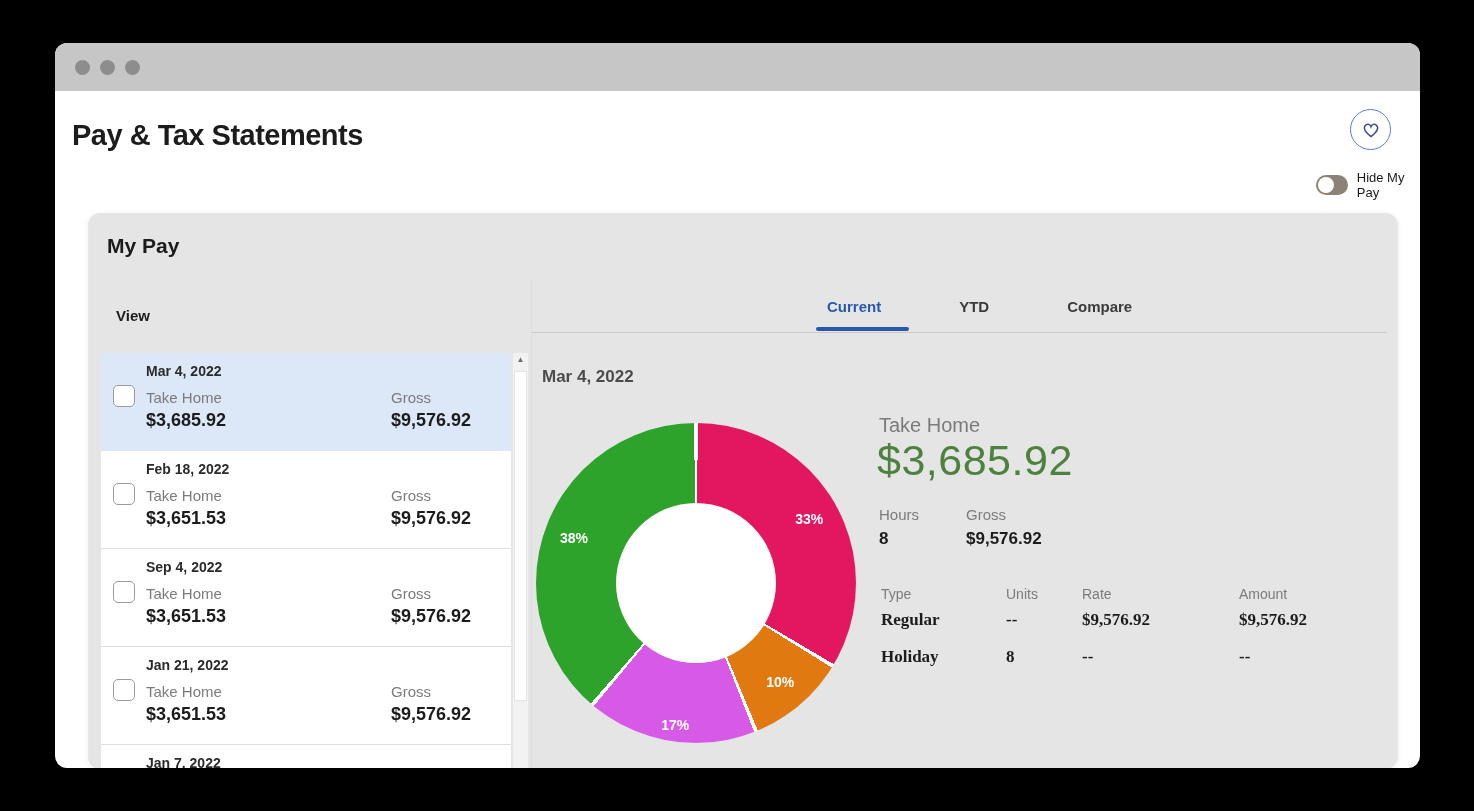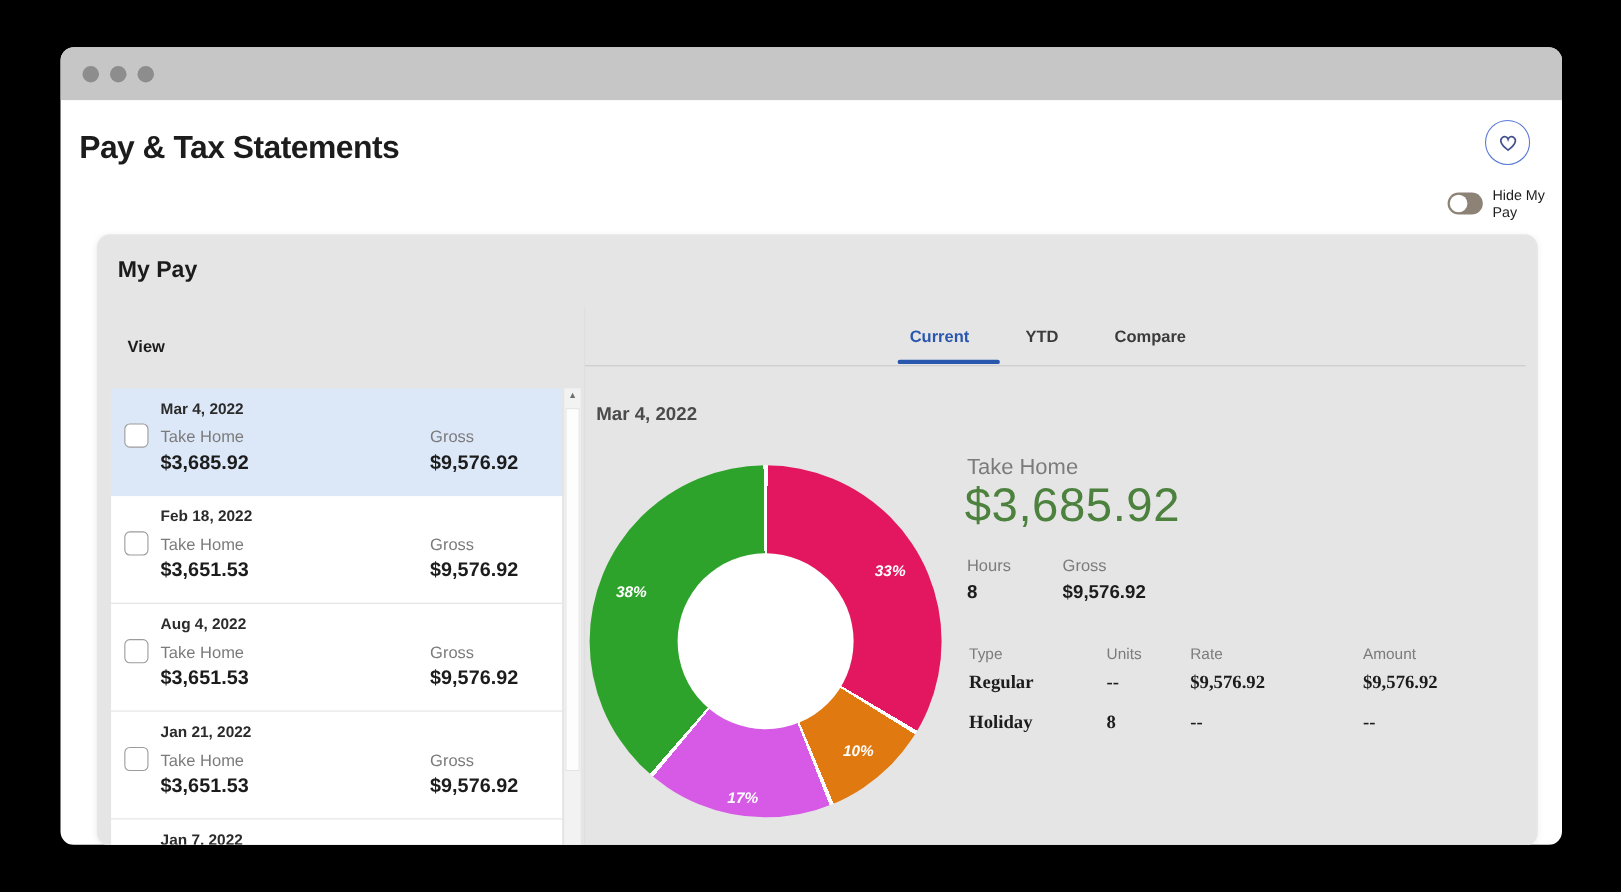--- a/index.html
+++ b/index.html
@@ -44,35 +44,35 @@
   .li-val-th { position:absolute; left:45px; top:57px; font-size:18px; font-weight:700; color:#1c1c1c; }
   .li-val-gr { position:absolute; left:290px; top:57px; font-size:18px; font-weight:700; color:#1c1c1c; }
 
   .scrollbar { position:absolute; left:424px; top:139px; width:15px; height:417px; background:#f2f2f2; }
   .scroll-arrow { position:absolute; left:0; top:2px; width:15px; text-align:center; font-size:8px; color:#6d6d6d; }
   .scroll-thumb { position:absolute; left:1px; top:18px; width:13px; height:330px; background:#fdfdfd;
                   border:1px solid #e4e4e4; }
 
   .vdivider { position:absolute; left:442px; top:65px; width:1px; height:491px; background:#dedede; }
 
-  .tabs { position:absolute; left:738px; top:84px; display:flex; gap:51px; }
+  .tabs { position:absolute; left:738px; top:84px; display:flex; gap:78px; }
   .tab { font-size:15px; font-weight:700; color:#3b3b3b; }
   .tab.active { color:var(--accent); }
   .tab-underline { position:absolute; left:727px; top:113px; width:93px; height:4px;
                    background:var(--accent); border-radius:2px; }
   .tabs-line { position:absolute; left:443px; top:118px; width:855px; height:1px; background:#cacaca; }
 
   .detail-date { position:absolute; left:453px; top:153px; font-size:17px; font-weight:700; color:#4b4b4b; }
   .view-btn { position:absolute; left:1128px; top:146px; width:160px; height:38px; background:#fff;
               border:1.5px solid #4c74cf; border-radius:9px; color:var(--accent);
               font-size:15px; font-weight:700; display:flex; align-items:center; justify-content:center; }
 
   .donut { position:absolute; left:447px; top:209px; width:320px; height:320px; border-radius:50%; }
   .donut-hole { position:absolute; left:80px; top:80px; width:160px; height:160px; border-radius:50%; background:#fff; }
-  .donut-label { position:absolute; transform:translate(-50%,-50%); font-size:14px; font-weight:700; color:#fff;font-style:italic; }
+  .donut-label { position:absolute; transform:translate(-50%,-50%); font-size:14px; font-weight:700; color:#fff; }
 
   .th-heading { position:absolute; left:790px; top:200px; font-size:20px; color:#7b7b7b; }
   .th-amount { position:absolute; left:788px; top:222px; font-size:43px; font-weight:400;
                color:var(--takehome-green); letter-spacing:0.5px; }
 
   .hg-grid { position:absolute; left:790px; top:292px; display:grid; grid-template-columns:87px auto;
              row-gap:6px; }
   .mini-head { font-size:15px; color:#7b7b7b; }
   .mini-val { font-size:17px; font-weight:700; color:#1c1c1c; }
 
@@ -124,21 +124,21 @@
       <div class="list-item" style="top:237px">
         <span class="checkbox"></span>
         <span class="li-date">Feb 18, 2022</span>
         <span class="li-lab-th">Take Home</span>
         <span class="li-lab-gr">Gross</span>
         <span class="li-val-th">$3,651.53</span>
         <span class="li-val-gr">$9,576.92</span>
       </div>
       <div class="list-item" style="top:335px">
         <span class="checkbox"></span>
-        <span class="li-date">Aug 4, 2022</span>
+        <span class="li-date">Sep 4, 2022</span>
         <span class="li-lab-th">Take Home</span>
         <span class="li-lab-gr">Gross</span>
         <span class="li-val-th">$3,651.53</span>
         <span class="li-val-gr">$9,576.92</span>
       </div>
       <div class="list-item" style="top:433px">
         <span class="checkbox"></span>
         <span class="li-date">Jan 21, 2022</span>
         <span class="li-lab-th">Take Home</span>
         <span class="li-lab-gr">Gross</span>

